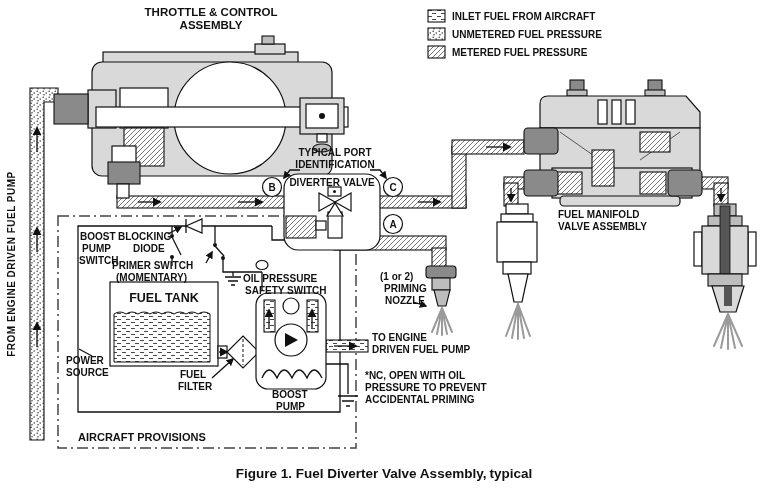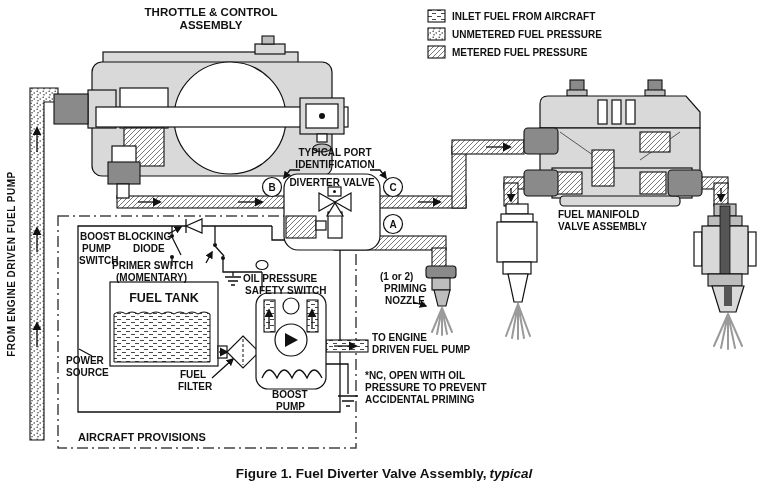--- a/index.html
+++ b/index.html
@@ -11,21 +11,21 @@
   .lbc{font-size:10px;font-weight:bold;text-anchor:middle;}
   .ttl{font-size:11.5px;font-weight:bold;text-anchor:middle;}
   .tank{font-size:12.5px;font-weight:bold;text-anchor:middle;}
   .prov{font-size:11px;font-weight:bold;}
   .leg{font-size:10px;font-weight:bold;}
   .port{font-size:10px;font-weight:bold;text-anchor:middle;}
   .vert{font-size:10px;font-weight:bold;text-anchor:middle;letter-spacing:.5px;}
   .caption{position:absolute;left:0;top:466px;width:768px;text-align:center;
            font-size:13.5px;color:#111;}
   .caption .main{font-weight:bold;text-align:right;}
-  .caption .it{font-style:italic;font-weight:600;margin-left:3px;}
+  .caption .it{font-weight:600;margin-left:3px;}
   .wire{stroke:#111;stroke-width:1.3;fill:none;}
   .pipe{stroke:#111;stroke-width:1.1;}
   .ln{stroke:#111;stroke-width:1.3;fill:none;}
   .metal{fill:#d9d9d9;stroke:#111;stroke-width:1.2;}
   .metal2{fill:#bdbdbd;stroke:#111;stroke-width:1.1;}
   .dark{fill:#8a8a8a;stroke:#111;stroke-width:1.1;}
   .white{fill:#fff;stroke:#111;stroke-width:1.2;}
   .spray{stroke:#9a9a9a;stroke-width:2;fill:none;stroke-linecap:round;}
 </style>
 </head>

